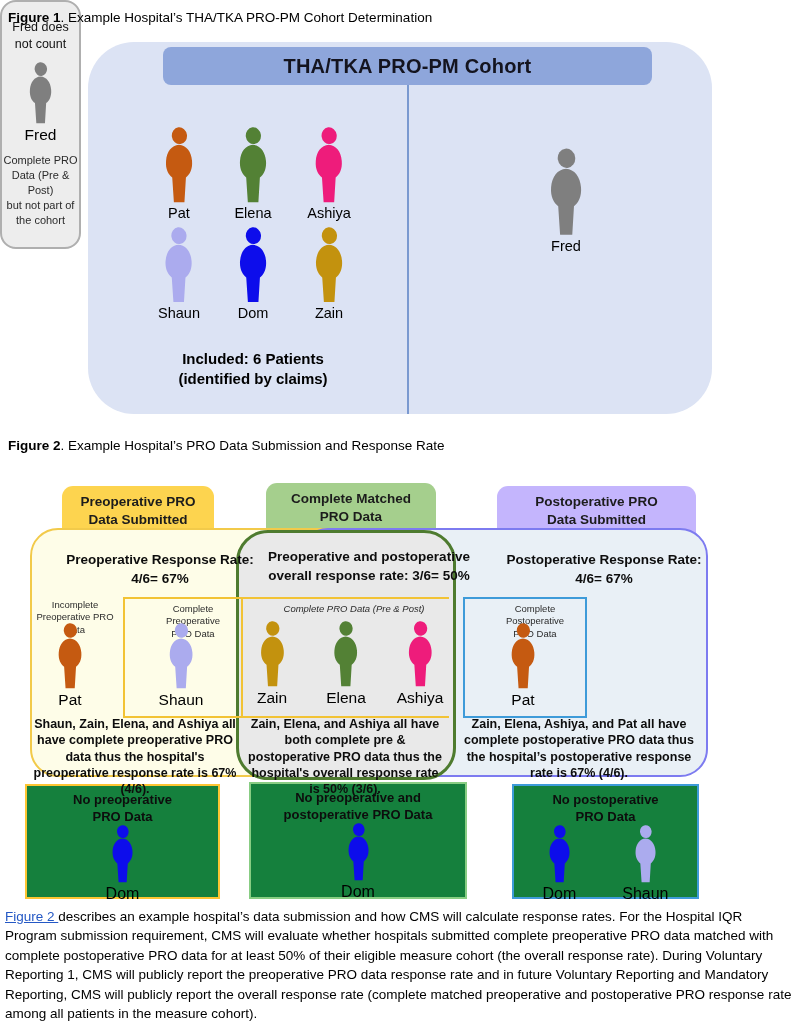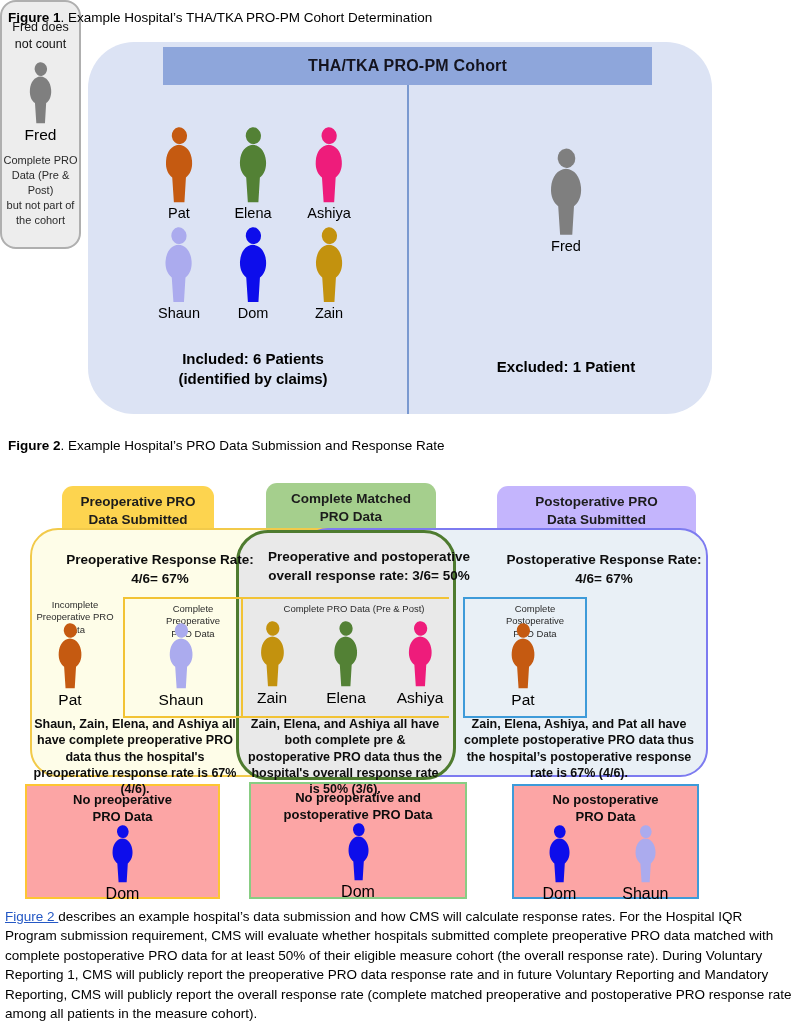--- a/index.html
+++ b/index.html
@@ -7,21 +7,21 @@
         font-family:"Liberation Sans",sans-serif;color:#111;}
   .abs{position:absolute;}
   .preline{white-space:pre-line;}
   .caption{font-size:13.5px;color:#000;}
   .caption b{font-weight:bold;}
 
   
   .f1-panel{left:88px;top:42px;width:624px;height:372px;background:#DCE3F4;border-radius:46px;}
   .f1-header{left:163px;top:47px;width:489px;height:38px;background:#8EA6DB;
              display:flex;align-items:center;justify-content:center;
-             font-weight:bold;font-size:16px;color:#14141f;letter-spacing:.2px;}
+             font-weight:bold;font-size:20px;color:#14141f;letter-spacing:.2px;border-radius:8px;}
   .f1-divider{left:407px;top:85px;width:2px;height:329px;background:#7A99D0;}
   .bigcount{font-weight:bold;font-size:15px;text-align:center;line-height:1.32;color:#000;}
 
   
   .person{position:absolute;display:flex;flex-direction:column;align-items:center;transform:translateX(-50%);}
   .picon{display:block;}
   .pname{font-size:14.5px;color:#000;margin-top:3px;line-height:1;}
   .pname-lg{font-size:15.5px;}
 
   
@@ -39,35 +39,35 @@
             display:flex;flex-direction:column;align-items:center;}
 
   .rate{position:absolute;z-index:4;text-align:center;font-weight:bold;font-size:13.5px;line-height:1.38;color:#0d0d0d;padding-left:25px;}
   .rate-preop{left:32px;top:551px;width:206px;}
   .rate-matched{left:243px;top:548px;width:202px;}
   .rate-postop{left:468px;top:551px;width:222px;}
 
   .lbl-small{font-size:9.5px;line-height:1.3;color:#2b2b2b;text-align:center;}
   .innerbox{position:absolute;z-index:4;text-align:center;}
   .innerbox-preop{left:123px;top:597px;width:116px;height:117px;border:2px solid #F2C335;}
-  .innerstrip-matched{left:239px;top:597px;width:210px;height:117px;border-top:2px solid #F2C335;border-bottom:2px solid #F2C335;}
+  .innerstrip-matched{left:239px;top:597px;width:210px;height:117px;border-top:2px solid #F2C335;border-bottom:2px solid #F2C335;font-style:italic;}
   .innerbox-postop{left:463px;top:597px;width:120px;height:117px;border:2px solid #3E9BD9;}
   .innerbox .lbl-small{margin-top:4px;margin-left:20px;}
   .incomplete-lbl{left:28px;top:599px;width:94px;z-index:4;}
 
   .summary{position:absolute;z-index:4;text-align:center;font-weight:bold;font-size:12.5px;line-height:1.3;color:#0d0d0d;}
   .summary-preop{left:32px;top:716px;width:206px;}
   .summary-matched{left:245px;top:716px;width:200px;}
   .summary-postop{left:458px;top:716px;width:242px;}
 
   .fred-title{margin-top:17px;font-size:12.5px;line-height:1.35;text-align:center;color:#111;}
   .fred-note{margin-top:11px;font-size:11px;line-height:1.35;text-align:center;color:#2b2b2b;}
   .fred-person{position:static;transform:none;margin-top:9px;}
 
-  .nobox{position:absolute;background:#fca5a5;z-index:2;text-align:center;}
+  .nobox{position:absolute;background:#15803d;z-index:2;text-align:center;}
   .nobox-nopre{left:25px;top:784px;width:191px;height:111px;border:2px solid #FDC533;}
   .nobox-noboth{left:249px;top:782px;width:214px;height:113px;border:2px solid #88CD83;}
   .nobox-nopost{left:512px;top:784px;width:183px;height:111px;border:2px solid #3E9BD9;}
   .nobox-title{font-weight:bold;font-size:13px;line-height:1.28;margin-top:6px;color:#0d0d0d;}
   .nobox-people{display:flex;justify-content:center;gap:46px;margin-top:0px;}
   .nobox .person{position:static;transform:none;}
   .nobox .pname{font-size:16px;}
 
   .footer{left:5px;top:907px;width:792px;font-size:13.5px;line-height:1.44;color:#000;}
   .footer a{color:#2458C5;text-decoration:underline;cursor:pointer;}
@@ -132,21 +132,20 @@
 
   <div class="person" style="left:566px;top:148px;">
     <svg class="picon" width="38" height="88" viewBox="0 0 40 92">
         <use href="#person-shape" fill="#7F7F7F"></use>
       </svg>
     <div class="pname">Fred</div>
   </div>
 
   <div class="abs bigcount preline" style="left:128px;top:349px;width:250px;">Included: 6 Patients
 (identified by claims)</div>
-  <div class="abs bigcount" style="left:441px;top:357px;width:250px;">Excluded: 1 Patient</div>
 
   <div class="abs caption" style="left:8px;top:438px;"><b>Figure 2</b><span>. Example Hospital’s PRO Data Submission and Response Rate</span></div>
 
   <div class="tab tab-preop preline">Preoperative PRO
 Data Submitted</div>
   <div class="tab tab-matched preline">Complete Matched
 PRO Data</div>
   <div class="tab tab-postop preline">Postoperative PRO
 Data Submitted</div>
 

